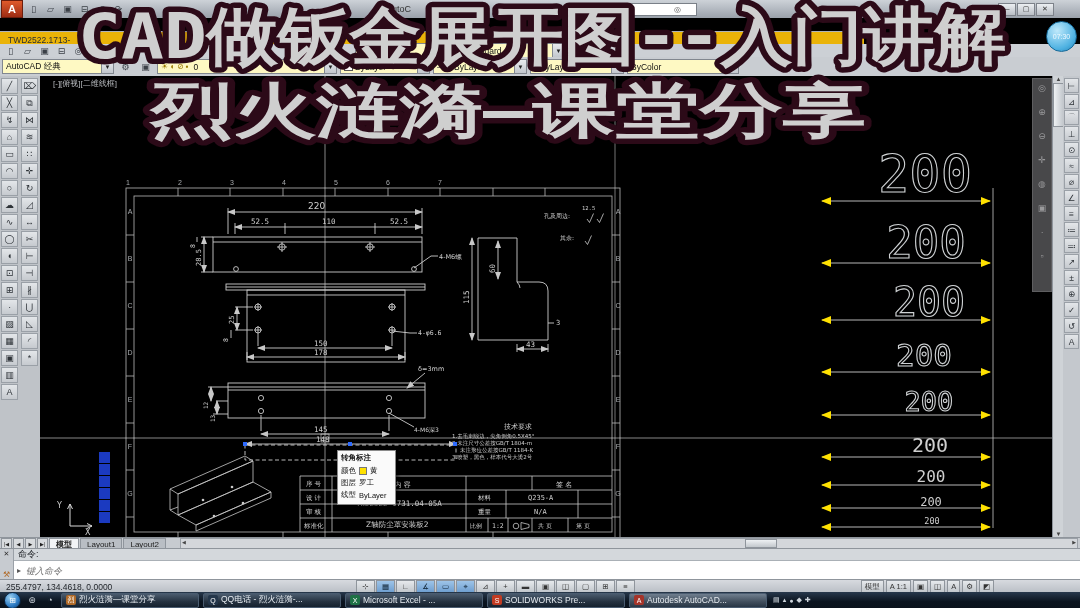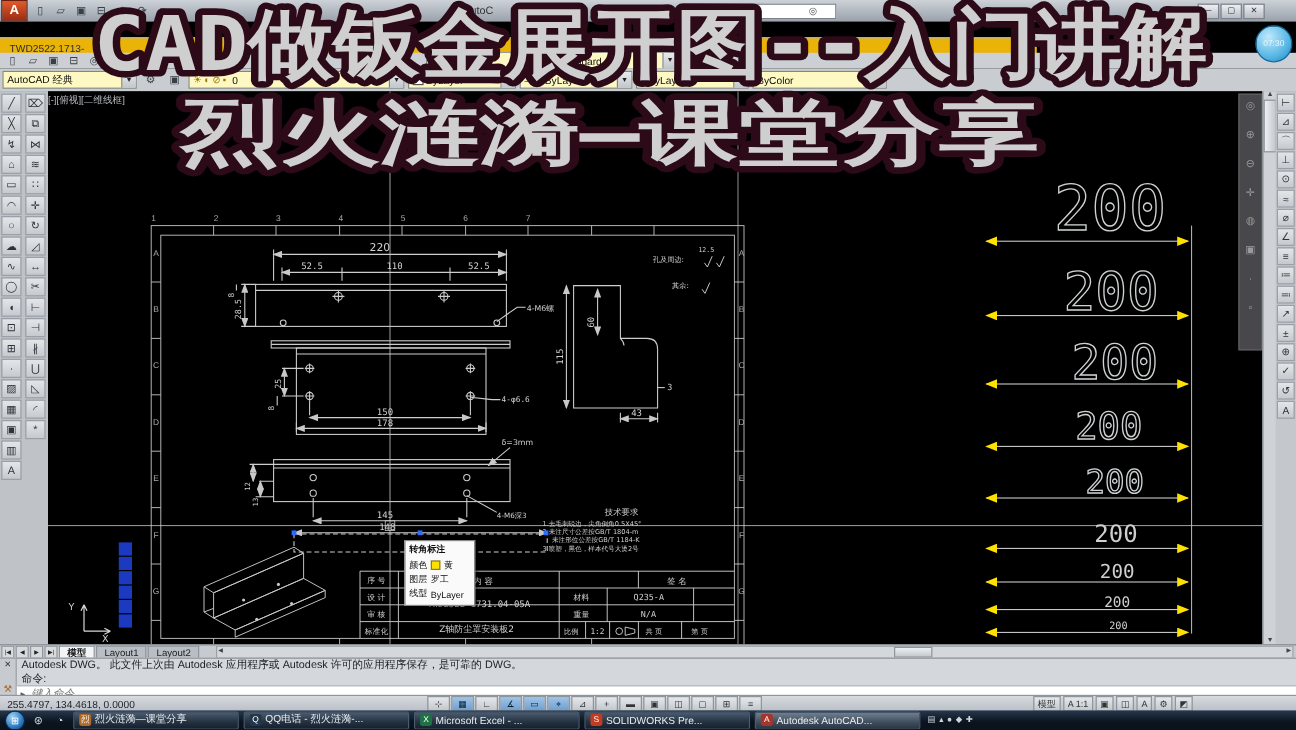--- a/index.html
+++ b/index.html
@@ -35,21 +35,21 @@
   .toolcell{width:17px;height:16px;margin-bottom:1px;background:linear-gradient(#e3e6e9,#c6cacf);
             border:1px solid #9aa0a7;box-sizing:border-box;display:flex;align-items:center;justify-content:center;
             font-size:9px;color:#2e3338;}
   #vscroll{left:1052px;top:76px;width:11px;height:461px;background:#cfd3d7;border-left:1px solid #8f959c;
            display:flex;flex-direction:column;align-items:center;font-size:6px;color:#444;}
   #vscroll .thumb{width:9px;height:42px;background:linear-gradient(90deg,#eef1f3,#c3c8cd);border:1px solid #8f959c;margin-top:1px;}
   #dimbar{left:1063px;top:76px;width:17px;height:461px;background:#c4c8cd;display:flex;flex-direction:column;align-items:center;padding-top:2px;box-sizing:border-box;}
   #dimbar .toolcell{width:15px;height:15px;font-size:8.5px;}
   
   #canvas-wrap{left:40px;top:76px;width:1012px;height:461px;background:#000;overflow:hidden;}
-  #viewport-label{left:0;top:2px;color:#b9bcc0;font-size:8px;}
+  #viewport-label{left:13px;top:2px;color:#b9bcc0;font-size:8px;}
   .zones-top{left:62px;top:103px;width:364px;display:flex;}
   .zones-top span{width:52px;text-align:center;color:#a8abae;font-size:7px;}
   .zones-col{width:10px;top:112px;height:329px;display:flex;flex-direction:column;}
   .zones-col span{height:47px;display:flex;align-items:center;justify-content:center;color:#a8abae;font-size:7px;}
   #zones-left{left:85px;} #zones-right{left:573px;}
   #floatbar{left:992px;top:2px;width:20px;height:214px;background:rgba(82,82,84,.88);border:1px solid #5e5e60;
             display:flex;flex-direction:column;align-items:center;padding-top:4px;box-sizing:border-box;}
   #floatbar span{color:#9a9a9c;font-size:9px;height:24px;}
   #bluemarks{left:59px;top:376px;width:11px;}
   #bluemarks div{width:11px;height:11px;margin-bottom:1px;background:#1d3fd0;opacity:.92;}
@@ -588,21 +588,20 @@
       <span class="hr">▶</span>
     </div>
   </div>
 
   <div id="cmdarea" class="abs">
     <div id="cmdstrip">
       <span class="x">✕</span>
       <span class="wrench">⚒</span>
     </div>
     <div id="cmdlines">
-      <div class="cmdline">Autodesk DWG。  此文件上次由 Autodesk 应用程序或 Autodesk 许可的应用程序保存，是可靠的 DWG。</div>
       <div class="cmdline">命令:</div>
       <div id="cmdinputrow">
         <span class="glyph">▸</span>
         <input placeholder="键入命令" style="">
       </div>
     </div>
   </div>
 
   <div id="statusbar" class="abs">
     <span id="coords">255.4797, 134.4618, 0.0000</span>

